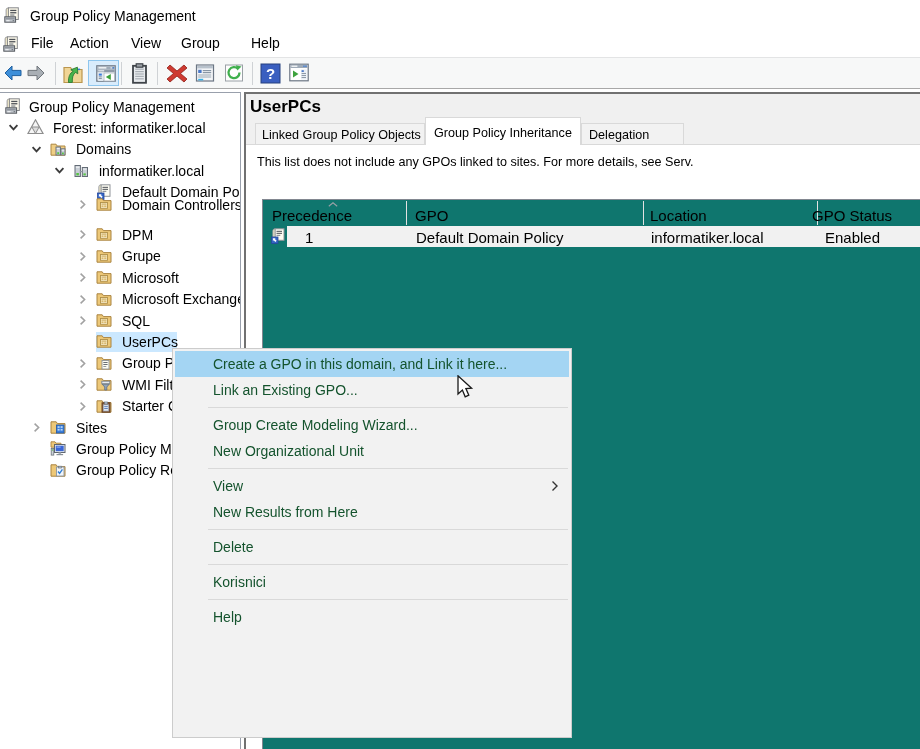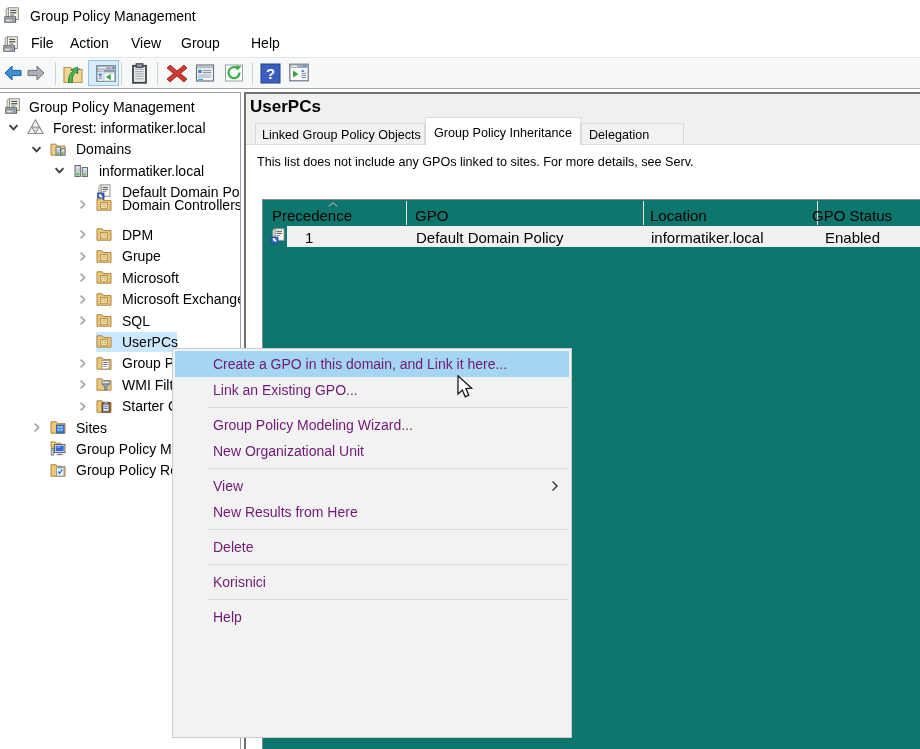--- a/index.html
+++ b/index.html
@@ -28,21 +28,21 @@
 #desc{position:absolute;left:11px;top:61px;font-size:12.6px;color:#000}
 
 #grid{position:absolute;left:16px;top:104.5px;width:658px;height:551px;background:#0f766e;border:1px solid #828790;border-right:none;border-bottom:none;font-size:15px}
 .gcol{position:absolute;top:1px;width:1px;height:24px;background:#e2e2e2}
 .ghead{position:absolute;top:7px;color:#000}
 #grow{position:absolute;left:1px;top:26px;width:657px;height:21px}
 #growbg{position:absolute;left:23px;top:0;width:634px;height:21px;background:#f1f1f1}
 .gcell{position:absolute;top:3px;color:#000}
 
 #cmenu{position:absolute;left:172px;top:348px;width:400px;height:390px;background:#f2f2f2;border:1px solid #cccccc;padding-top:2px;font-size:14px}
-.mi{position:relative;height:26px;line-height:26px;padding-left:40px;color:#701a75;white-space:nowrap}
+.mi{position:relative;height:26px;line-height:26px;padding-left:40px;color:#14532d;white-space:nowrap}
 .mihot{position:absolute;left:2px;right:2px;top:0;height:26px;background:#a4d5f3}
 .mihot+span{position:relative}
 .msep{height:1px;background:#d9d9d9;margin:4px 3px 4px 35px}
 .marrow{position:absolute;right:12px;top:7px}
 </style></head>
 <body>
 <svg width="0" height="0" style="position:absolute">
     <defs>
 
 <g id="i-gpm">
@@ -435,21 +435,21 @@
      <span class="gcell" style="left:387px">informatiker.local</span>
      <span class="gcell" style="left:561px">Enabled</span>
    </div>
  </div>
 </div>
 
 <div id="cmenu">
  <div class="mi"><div class="mihot"></div><span>Create a GPO in this domain, and Link it here...</span></div>
  <div class="mi">Link an Existing GPO...</div>
  <div class="msep"></div>
- <div class="mi">Group Policy Modeling Wizard...</div>
+ <div class="mi">Group Create Modeling Wizard...</div>
  <div class="mi">New Organizational Unit</div>
  <div class="msep"></div>
  <div class="mi">View<svg class="marrow" width="8" height="12" viewBox="0 0 8 12">
         <polyline points="1.5,1.5 6,6 1.5,10.5" fill="none" stroke="#333" stroke-width="1.4"></polyline>
       </svg></div>
  <div class="mi">New Results from Here</div>
  <div class="msep"></div>
  <div class="mi">Delete</div>
  <div class="msep"></div>
  <div class="mi">Korisnici</div>

